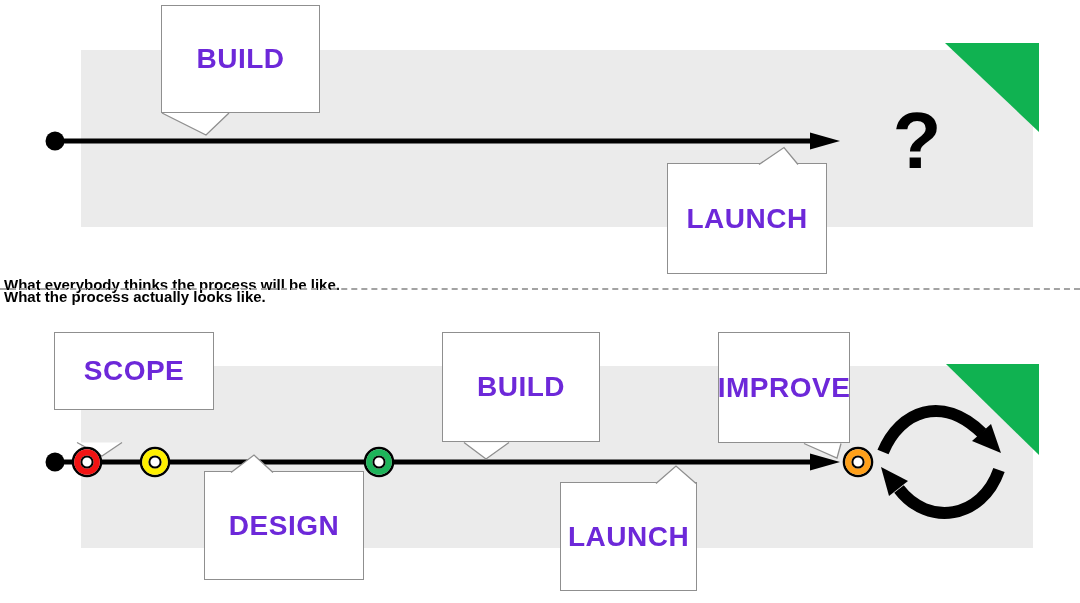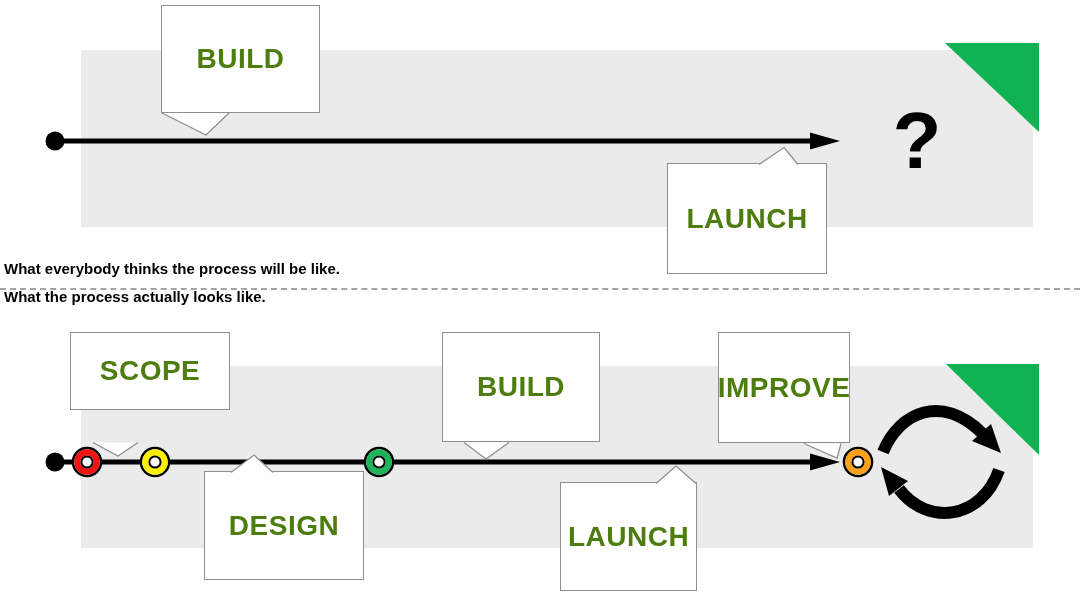--- a/index.html
+++ b/index.html
@@ -18,36 +18,36 @@
   .arrow-top{left:43px;top:128px;}
   .arrow-bottom{left:43px;top:449px;}
   .arrow line{stroke:var(--line);stroke-width:4.8;}
   .arrow circle{fill:var(--line);}
   .arrow polygon{fill:var(--line);}
   .bubble{
     position:absolute;background:#fff;border:1px solid var(--bubble_border);
     z-index:5;display:flex;align-items:center;justify-content:center;box-sizing:border-box;
   }
   .bubble-label{
-    font-size:28px;font-weight:700;color:#4d7c0f;letter-spacing:0.5px;white-space:nowrap;
+    font-size:28px;font-weight:700;color:#6d28d9;letter-spacing:0.5px;white-space:nowrap;
   }
   .tail{position:absolute;overflow:visible;}
   .tail path{fill:#fff;stroke:var(--bubble_border);stroke-width:1.3;}
   .ring{position:absolute;z-index:6;}
   .ring .outer{fill:#fff;stroke:#000;stroke-width:2.6;}
   .ring .colorband{fill:none;stroke-width:6.2;}
   .ring .inner{fill:none;stroke:#000;stroke-width:2;}
   .qmark{
     position:absolute;left:886px;top:98px;width:62px;height:86px;z-index:4;
     font-size:80px;font-weight:700;color:#000;text-align:center;line-height:86px;
   }
   .caption{
     position:absolute;left:4px;font-size:15px;font-weight:700;color:#000;z-index:4;white-space:nowrap;
   }
-  .caption-top{top:260px;}
+  .caption-top{top:276px;}
   .caption-bottom{top:288px;}
   .divider{
     position:absolute;left:0;right:0;top:288px;height:0;
     border-top:2px dashed var(--divider);z-index:4;
   }
   .loop{position:absolute;left:868px;top:393px;z-index:4;overflow:visible;}
   .loop path{fill:none;stroke:var(--line);stroke-width:12;}
   .loop polygon{fill:var(--line);}
 </style>
 </head>
@@ -113,21 +113,21 @@
     <circle class="outer" cx="16" cy="16" r="14"></circle>
     <circle class="colorband" cx="16" cy="16" r="9.7" stroke="#1db45a"></circle>
     <circle class="inner" cx="16" cy="16" r="5.6"></circle>
   </svg>
   <svg class="ring" style="left:842px;top:446px" width="32" height="32">
     <circle class="outer" cx="16" cy="16" r="14"></circle>
     <circle class="colorband" cx="16" cy="16" r="9.7" stroke="#ffa01a"></circle>
     <circle class="inner" cx="16" cy="16" r="5.6"></circle>
   </svg>
 
-  <div class="bubble" style="left:70px;top:332px;width:160px;height:78px">
+  <div class="bubble" style="left:54px;top:332px;width:160px;height:78px">
     <span class="bubble-label">SCOPE</span>
     <svg class="tail" style="left:20px;top:108px" width="50" height="17">
       <path d="M2,1.5 L27,15 L47,1.5"></path>
     </svg>
   </div>
 
   <div class="bubble" style="left:204px;top:471px;width:160px;height:109px">
     <span class="bubble-label">DESIGN</span>
     <svg class="tail" style="left:24px;top:-18px" width="48" height="20">
       <path d="M2,18.5 L25,1 L44,18.5"></path>

